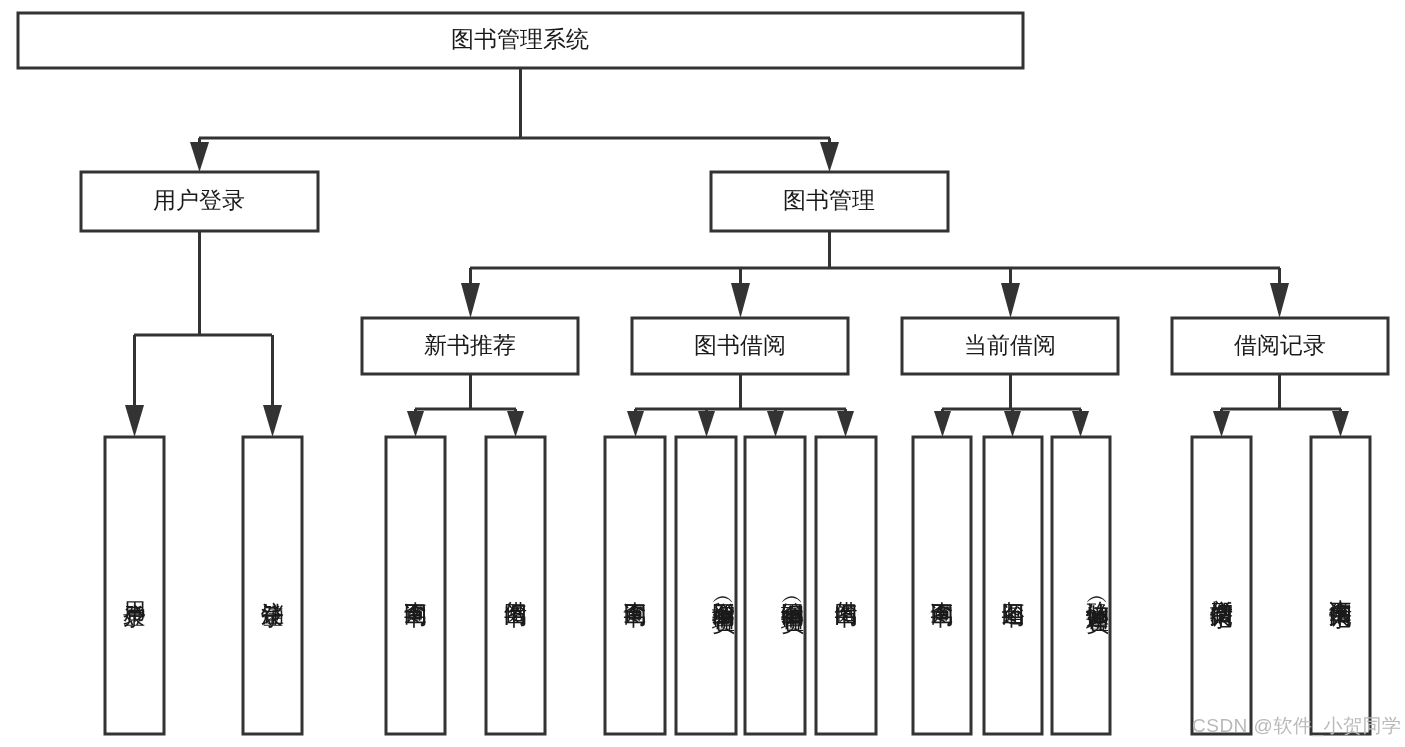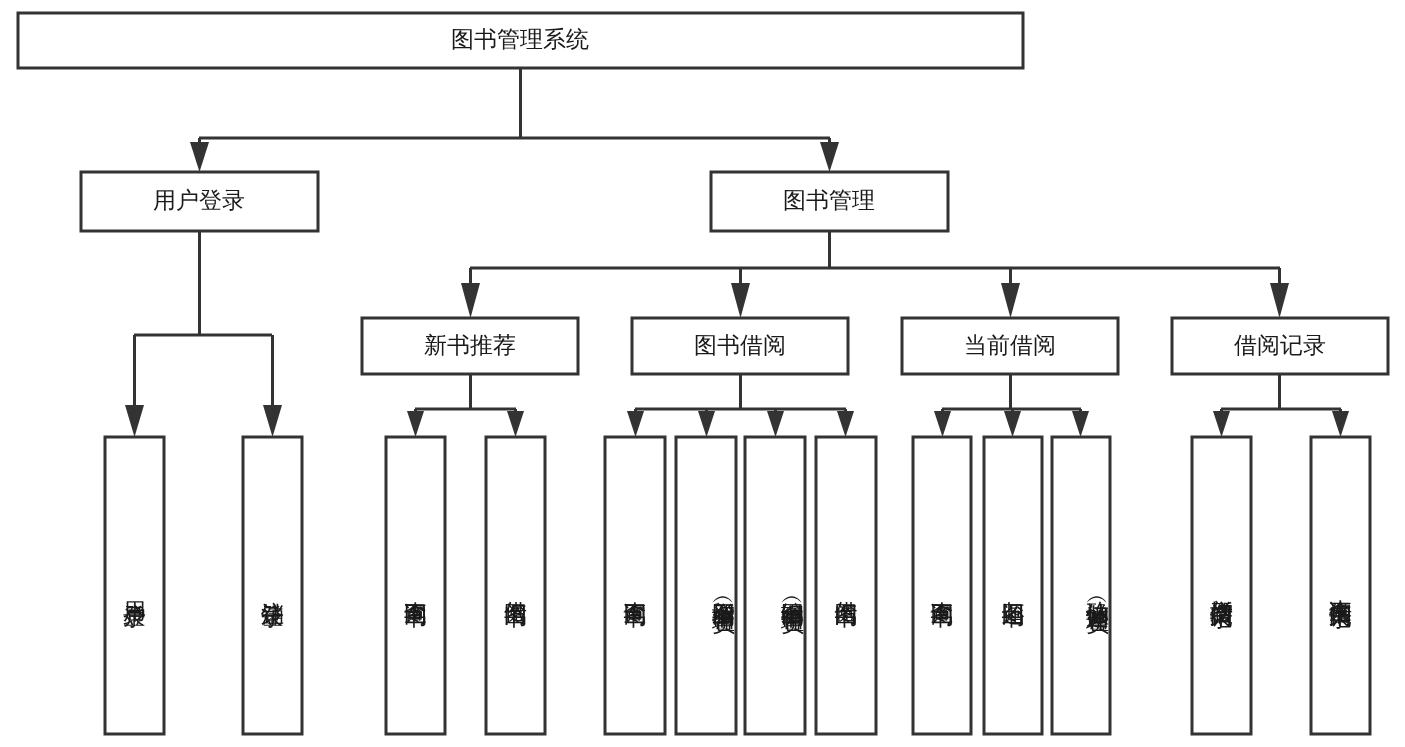--- a/index.html
+++ b/index.html
@@ -194,14 +194,15 @@
   <div class="leaf-label" style="left:605px; top:437px; width:60px; height:297px;">查询图书</div>
   <div class="leaf-label" style="left:676px; top:437px; width:60px; height:297px; align-items:flex-start; padding-top:8px; box-sizing:border-box;">新增图书（管理员）</div>
   <div class="leaf-label" style="left:745px; top:437px; width:60px; height:297px; align-items:flex-start; padding-top:8px; box-sizing:border-box;">编辑图书（管理员）</div>
   <div class="leaf-label" style="left:816px; top:437px; width:60px; height:297px;">借阅图书</div>
   <div class="leaf-label" style="left:913px; top:437px; width:58px; height:297px;">查询图书</div>
   <div class="leaf-label" style="left:984px; top:437px; width:58px; height:297px;">归还图书</div>
   <div class="leaf-label" style="left:1052px; top:437px; width:58px; height:297px; align-items:flex-start; padding-top:8px; box-sizing:border-box;">确认归还（管理员）</div>
   <div class="leaf-label" style="left:1192px; top:437px; width:59px; height:297px;">新增借阅记录</div>
   <div class="leaf-label" style="left:1311px; top:437px; width:59px; height:297px;">查询借阅记录</div>
 
+  <div class="watermark">CSDN @软件_小贺同学</div>
 
 </div>
 
 </body></html>

